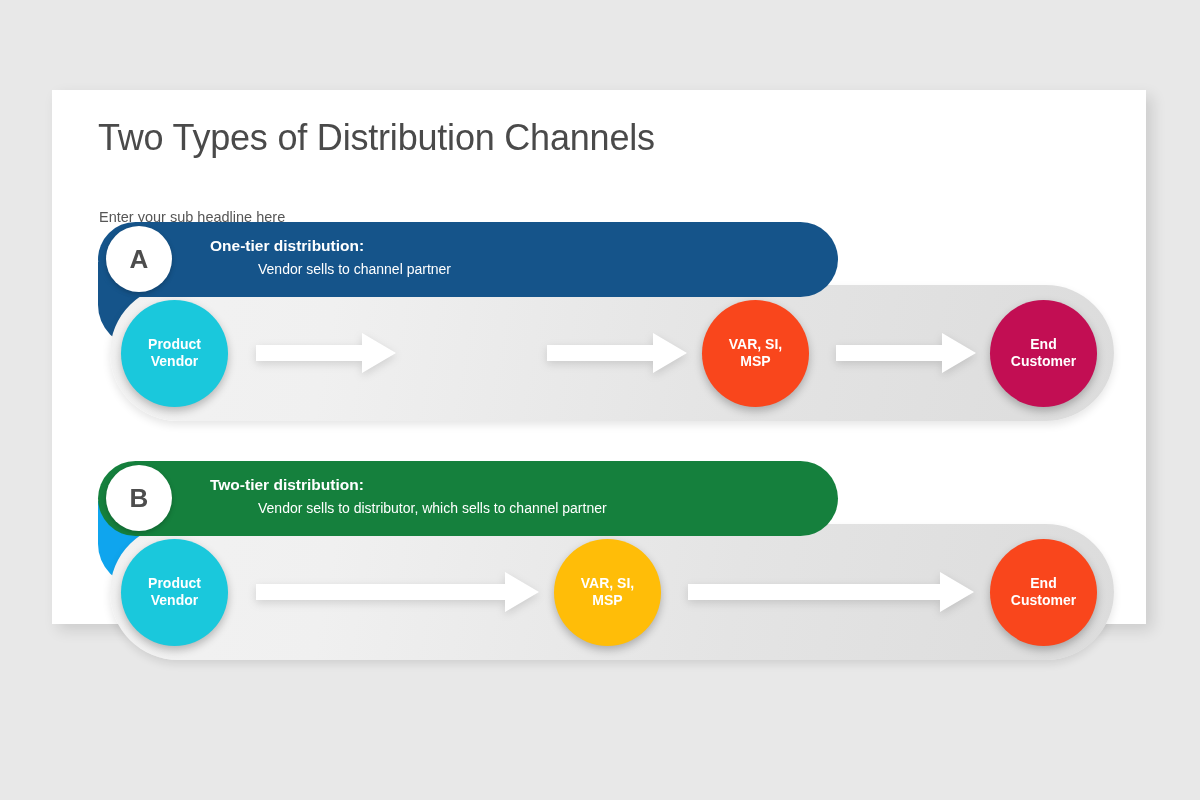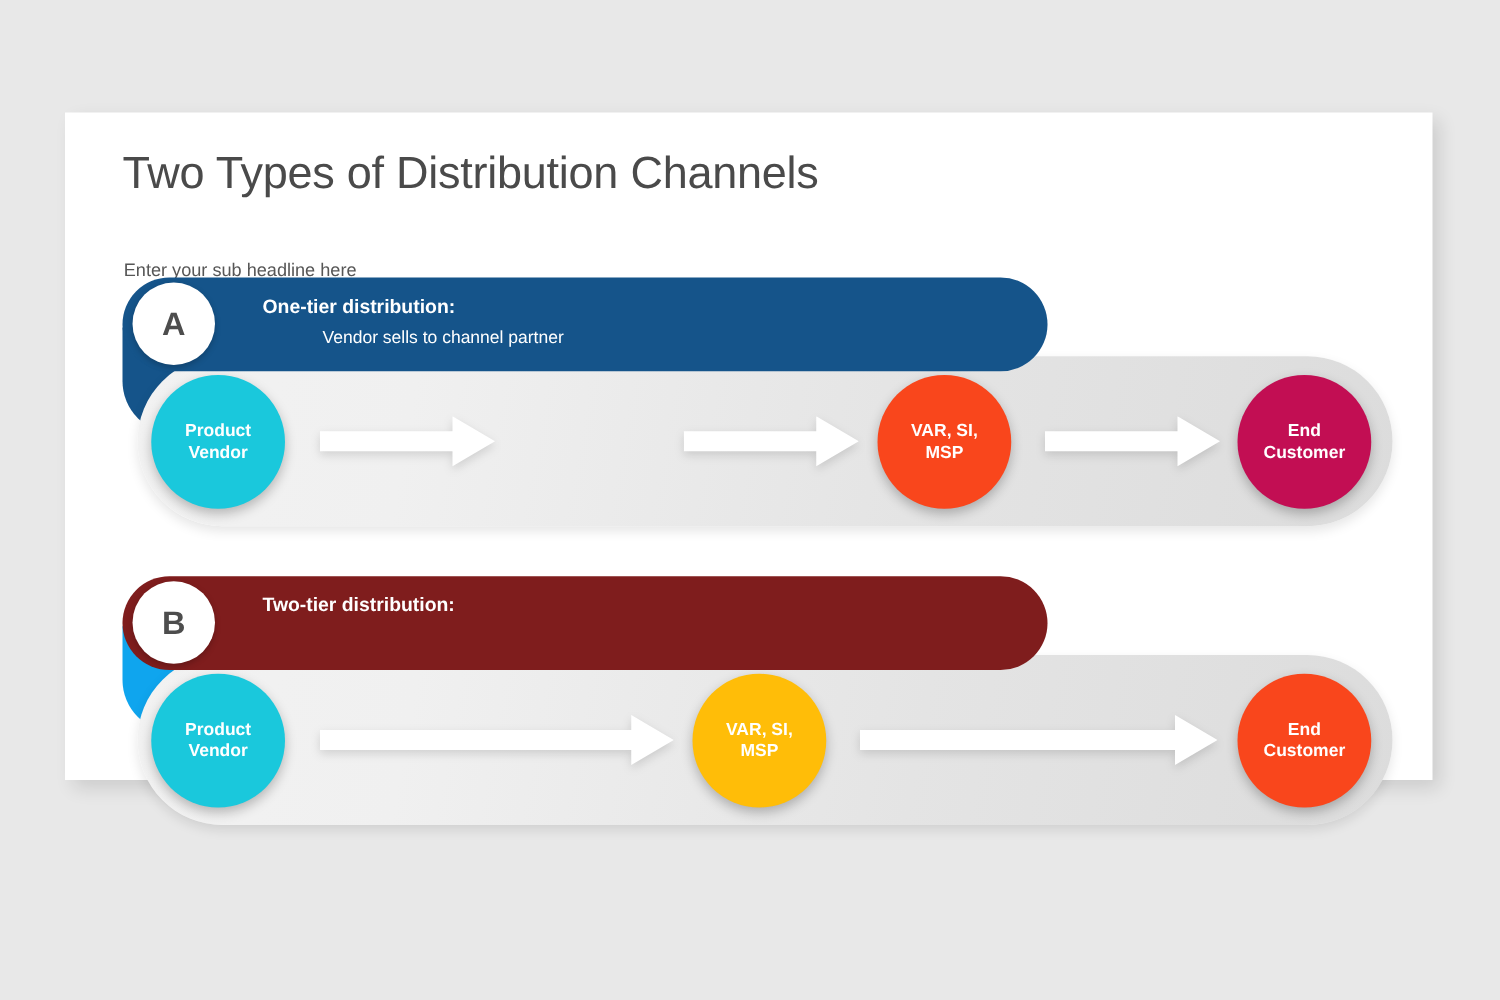--- a/index.html
+++ b/index.html
@@ -196,23 +196,24 @@
       <div class="node" style="background: rgb(194, 14, 83); width: 107px; height: 107px; left: 880px; top: 14.5px;">
           <div>End<br>Customer</div>
         </div>
     </div>
   </div>
 
   <div class="section section-b">
 
     <div class="banner-skirt" style="background: rgb(15, 165, 238); border-bottom-left-radius: 42px;"></div>
 
-    <div class="banner" style="background: #7f1d1d;">
+    <div class="banner" style="background: #15803d;">
       <div class="banner-text">
         <div class="banner-title">Two-tier distribution:</div>
+        <div class="banner-sub">Vendor sells to distributor, which sells to channel partner</div>
       </div>
     </div>
     <div class="banner-badge">B</div>
 
     <div class="track">
       <div class="arrow" style="left: 146px; top: 48px; width: 283px; height: 40px;">
           <svg width="283" height="40" viewBox="0 0 283 40">
             <path d="M0 12 L249 12 L249 0 L283 20 L249 40 L249 28 L0 28 Z" fill="#ffffff"></path>
           </svg>
         </div>

